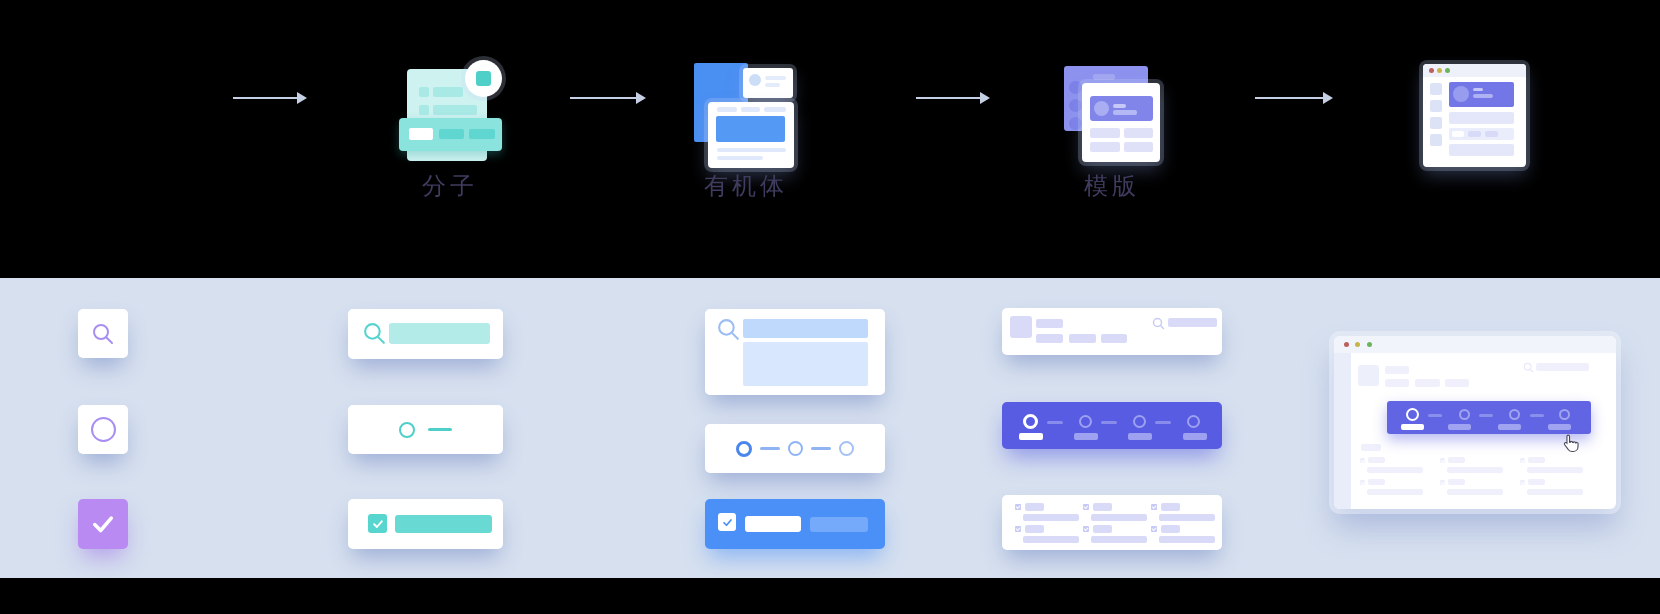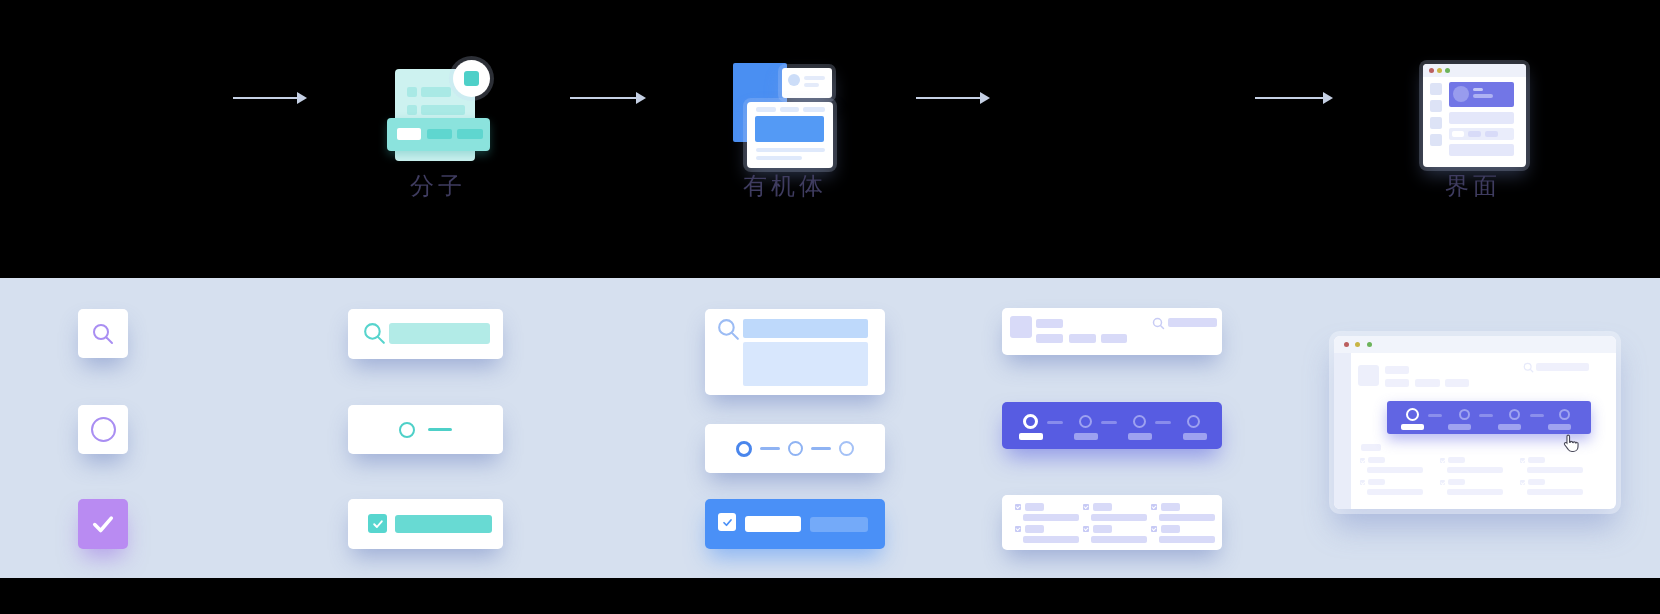--- a/index.html
+++ b/index.html
@@ -28,40 +28,40 @@
   .mini-cb.l{background:#dfe3f9}
 </style>
 </head>
 <body>
 
 <div class="top">
 
 
   <div class="arrow" style="left:233px;top:97px;width:72px"></div>
 
-  <div class="stage" style="left:358px">
+  <div class="stage" style="left:370px">
     <div>
       <div class="a r4" style="left:37px;top:69px;width:80px;height:92px;background:#cdf2f0"></div>
       <div class="a r2" style="left:49px;top:87px;width:10px;height:10px;background:#a9e9e5"></div>
       <div class="a r2" style="left:63px;top:87px;width:30px;height:10px;background:#a9e9e5"></div>
       <div class="a r2" style="left:49px;top:105px;width:10px;height:10px;background:#a9e9e5"></div>
       <div class="a r2" style="left:63px;top:105px;width:44px;height:10px;background:#a9e9e5"></div>
       <div class="a r4" style="left:29px;top:118px;width:103px;height:33px;background:#8be3dd;box-shadow:0 4px 10px rgba(60,170,165,.35)"></div>
       <div class="a r2" style="left:39px;top:128px;width:24px;height:12px;background:#fff"></div>
       <div class="a r2" style="left:69px;top:129px;width:25px;height:10px;background:#5fd6cf"></div>
       <div class="a r2" style="left:99px;top:129px;width:26px;height:10px;background:#5fd6cf"></div>
       <div class="circ" style="left:95px;top:60px;width:37px;height:37px;background:#fff;box-shadow:0 0 0 4px rgba(200,214,248,.22)"></div>
       <div class="a r3" style="left:106px;top:71px;width:15px;height:15px;background:#4ed0c8"></div>
     </div>
     <div class="lbl">分子</div>
   </div>
 
   <div class="arrow" style="left:570px;top:97px;width:74px"></div>
 
-  <div class="stage" style="left:705px">
+  <div class="stage" style="left:666px">
     <div>
       <div class="a r2" style="left:28px;top:63px;width:54px;height:79px;background:#4a8ff2"></div>
       <div class="icard" style="left:77px;top:68px;width:50px;height:30px;border-radius:3px">
         <div class="circ" style="left:6px;top:6px;width:12px;height:12px;background:#ccddf8"></div>
         <div class="a r2" style="left:22px;top:8px;width:21px;height:4px;background:#e4ebfa"></div>
         <div class="a r2" style="left:22px;top:15px;width:15px;height:4px;background:#e4ebfa"></div>
       </div>
       <div class="icard" style="left:42px;top:102px;width:86px;height:66px;border-radius:4px">
         <div class="a r2" style="left:9px;top:5px;width:20px;height:5px;background:#dfe9fb"></div>
         <div class="a r2" style="left:33px;top:5px;width:19px;height:5px;background:#dfe9fb"></div>
@@ -69,20 +69,42 @@
         <div class="a r2" style="left:8px;top:14px;width:69px;height:26px;background:#549af5"></div>
         <div class="a r2" style="left:9px;top:46px;width:69px;height:4px;background:#dfe9fb"></div>
         <div class="a r2" style="left:9px;top:54px;width:46px;height:4px;background:#dfe9fb"></div>
       </div>
     </div>
     <div class="lbl">有机体</div>
   </div>
 
   <div class="arrow" style="left:916px;top:97px;width:72px"></div>
 
+  <div class="stage" style="left:1032px">
+    <div>
+      <div class="a r3" style="left:32px;top:66px;width:84px;height:65px;background:#8d92ee">
+        <div class="a r2" style="left:29px;top:8px;width:22px;height:6px;background:#a2a6f1"></div>
+        <div class="circ" style="left:5px;top:15px;width:13px;height:13px;background:#7c81e8"></div>
+        <div class="circ" style="left:5px;top:33px;width:13px;height:13px;background:#7c81e8"></div>
+        <div class="circ" style="left:5px;top:51px;width:13px;height:13px;background:#7c81e8"></div>
+      </div>
+      <div class="icard" style="left:50px;top:83px;width:78px;height:79px;border-radius:4px">
+        <div class="a r3" style="left:8px;top:13px;width:63px;height:25px;background:#8185ea">
+          <div class="circ" style="left:4px;top:5px;width:15px;height:15px;background:#a9adf2"></div>
+          <div class="a r2" style="left:23px;top:8px;width:13px;height:4px;background:#c6c9f7"></div>
+          <div class="a r2" style="left:23px;top:14px;width:24px;height:5px;background:#b4b8f4"></div>
+        </div>
+        <div class="a r2" style="left:8px;top:45px;width:30px;height:10px;background:#dfe1f9"></div>
+        <div class="a r2" style="left:42px;top:45px;width:29px;height:10px;background:#dfe1f9"></div>
+        <div class="a r2" style="left:8px;top:59px;width:30px;height:10px;background:#dfe1f9"></div>
+        <div class="a r2" style="left:42px;top:59px;width:29px;height:10px;background:#dfe1f9"></div>
+      </div>
+    </div>
+    <div class="lbl">模版</div>
+  </div>
 
   <div class="arrow" style="left:1255px;top:97px;width:76px"></div>
 
   <div class="stage" style="left:1393px">
     <div class="icard" style="left:30px;top:64px;width:103px;height:103px;border-radius:4px">
       <div class="a" style="left:0;top:0;width:103px;height:13px;background:#eef1fa;border-radius:4px 4px 0 0"></div>
       <div class="circ" style="left:6px;top:4px;width:5px;height:5px;background:#bb5f5f"></div>
       <div class="circ" style="left:14px;top:4px;width:5px;height:5px;background:#c8b545"></div>
       <div class="circ" style="left:22px;top:4px;width:5px;height:5px;background:#6cb35a"></div>
       <div class="a" style="left:7px;top:19px;width:12px;height:12px;background:#dde3f6;border-radius:2px"></div>
@@ -95,21 +117,20 @@
         <div class="a r2" style="left:24px;top:12px;width:20px;height:4px;background:#aeb2f3"></div>
       </div>
       <div class="a r2" style="left:26px;top:48px;width:65px;height:12px;background:#e4e7fa"></div>
       <div class="a r2" style="left:26px;top:64px;width:65px;height:12px;background:#eaedfb">
         <div class="a r2" style="left:3px;top:3px;width:12px;height:6px;background:#fff"></div>
         <div class="a r2" style="left:19px;top:3px;width:13px;height:6px;background:#d8dbf8"></div>
         <div class="a r2" style="left:36px;top:3px;width:13px;height:6px;background:#d8dbf8"></div>
       </div>
       <div class="a r2" style="left:26px;top:80px;width:65px;height:12px;background:#e4e7fa"></div>
     </div>
-    <div class="lbl">界面</div>
   </div>
 </div>
 
 <div class="bottom">
 
   <div class="card flexc" style="left:78px;top:31px;width:50px;height:49px">
     <svg width="26" height="26" viewBox="0 0 26 26" fill="none">
       <circle cx="11" cy="11" r="7" stroke="#a98ef2" stroke-width="2"></circle>
       <line x1="16.5" y1="16.5" x2="22" y2="22" stroke="#a98ef2" stroke-width="2" stroke-linecap="round"></line>
     </svg>

